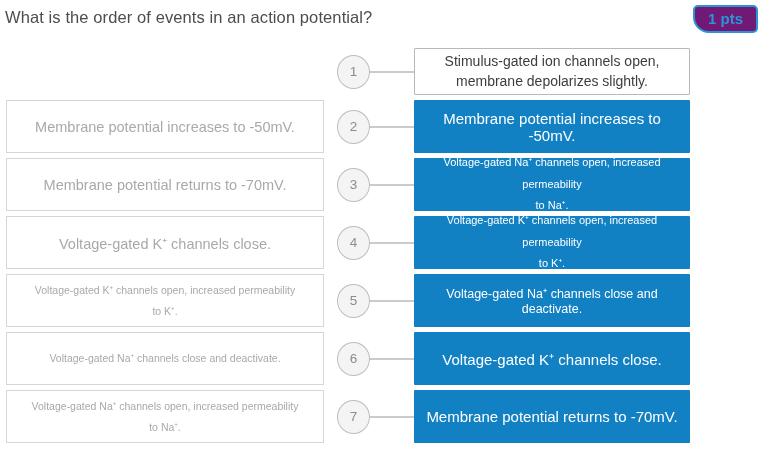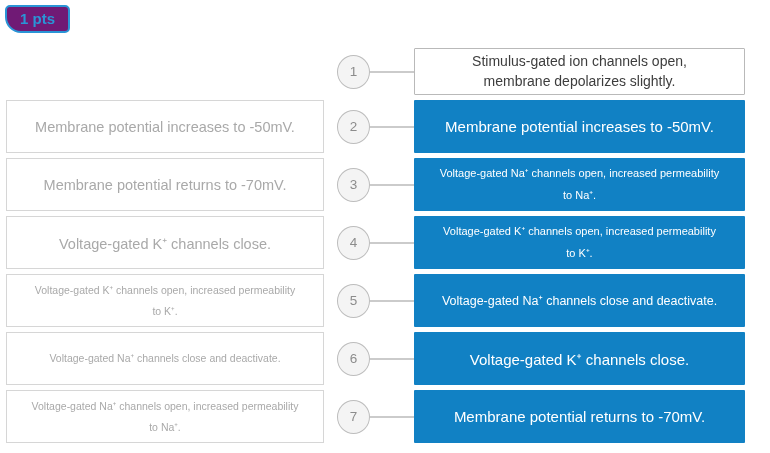--- a/index.html
+++ b/index.html
@@ -25,39 +25,40 @@
     padding:2px 12px;white-space:pre-line;
   }
   .bank-box.empty{border:none;background:transparent;}
   .connector{width:77px;margin-left:13px;display:flex;align-items:center;}
   .circle{
     flex:0 0 31px;width:31px;height:32px;border-radius:50%;
     border:1px solid #bdbdbd;background:#f4f4f4;color:#8c8c8c;
     font-size:13.5px;display:flex;align-items:center;justify-content:center;
   }
   .line{flex:1;height:2px;background:#cbcbcb;}
-  .slot-cell{width:331px;height:100%;}
+  .slot-cell{width:276px;height:100%;}
   .slot-box{
     height:100%;box-sizing:border-box;border-radius:1px;
     display:flex;align-items:center;justify-content:center;text-align:center;
     padding:2px 10px;white-space:pre-line;
   }
   .slot-box.filled{background:var(--accent_blue,#1181c4);color:#fff;}
   .slot-box.unfilled{background:#fff;border:1px solid #b9b9b9;color:#3d3d3d;}
   .fs-white{font-size:14px;line-height:1.4;}
   .fs-lg{font-size:15px;}
   .fs-md{font-size:12.5px;}
   .fs-sm{font-size:11px;line-height:1.95;}
   .fs-bank-lg{font-size:14.5px;}
   .fs-bank-sm{font-size:10.5px;line-height:1.95;}
 </style>
 </head>
 <body>
 
 <div class="header">
+  <h1 class="question">What is the order of events in an action potential?</h1>
   <div class="pts-badge">1 pts</div>
 </div>
 
 <div class="rows">
 
   <div class="row first">
     <div class="bank-cell">
       <div class="bank-box empty"></div>
     </div>
     <div class="connector">

